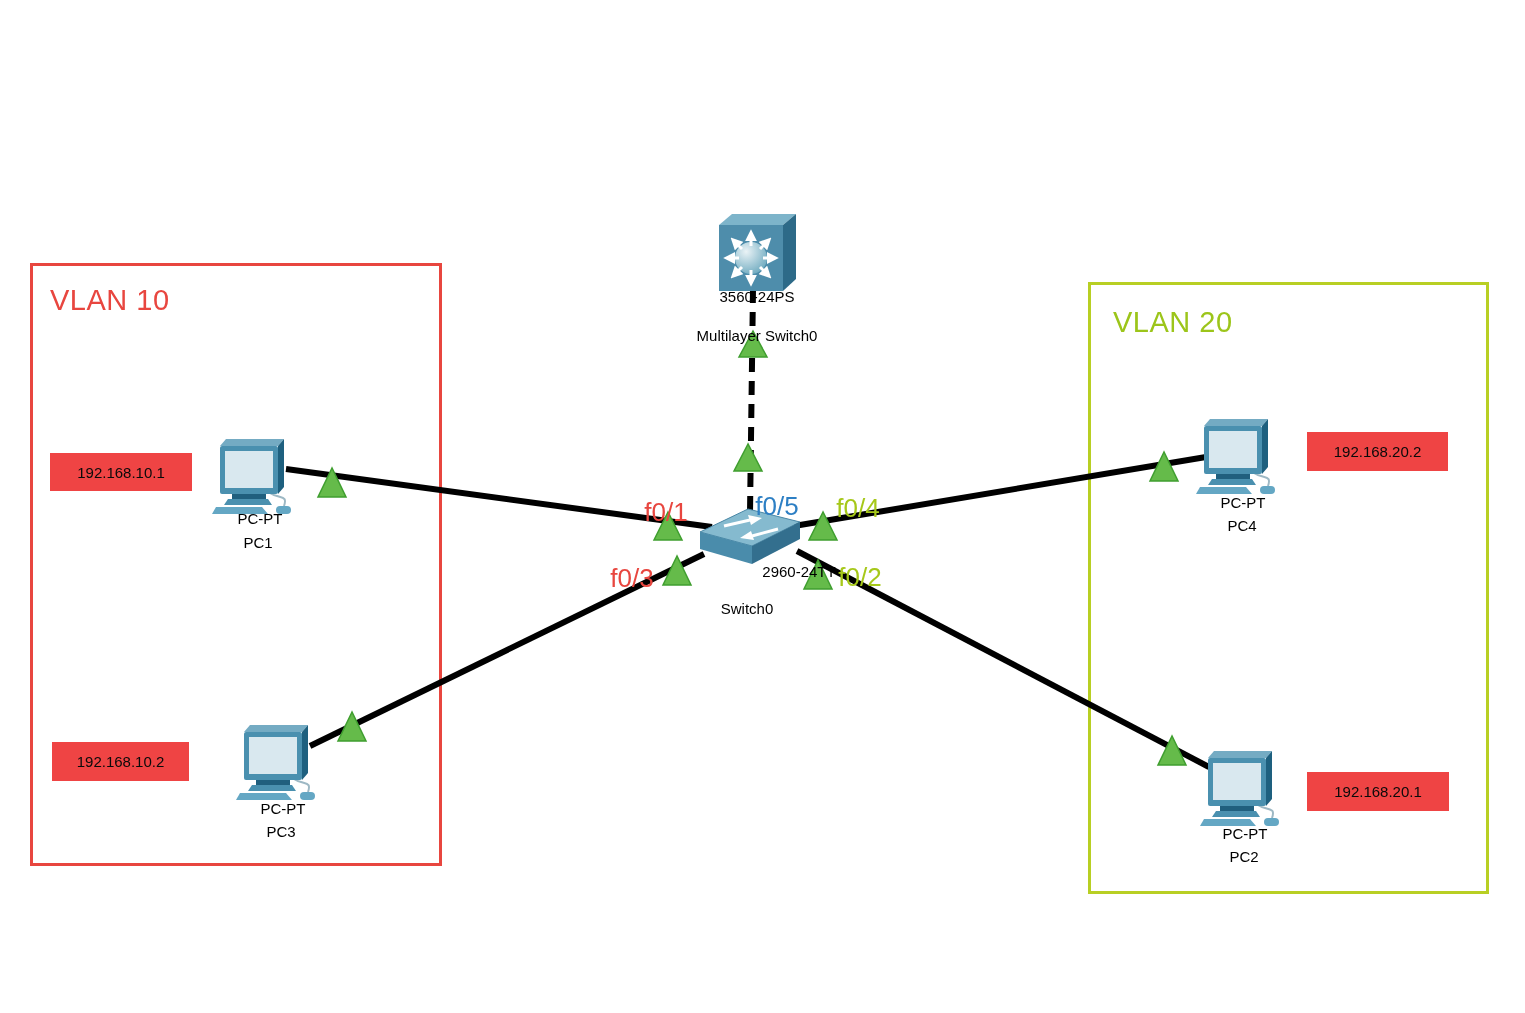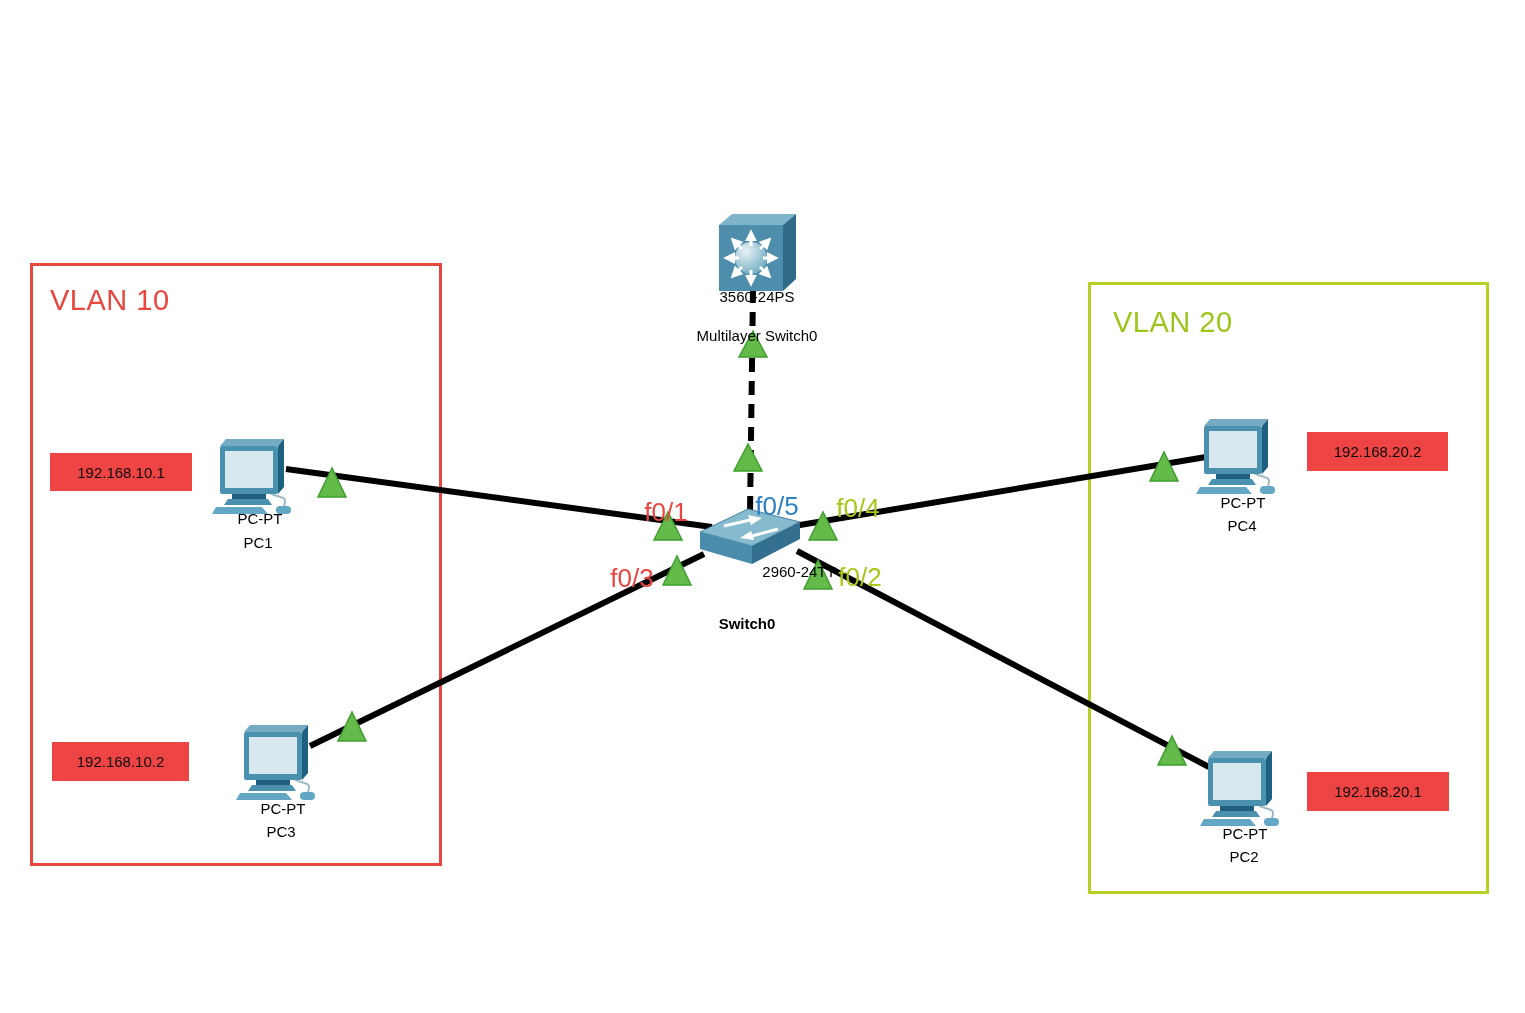--- a/index.html
+++ b/index.html
@@ -149,21 +149,21 @@
       <polygon points="16,63 56,63 60,69 12,69" fill="#4a90af"></polygon>
       <polygon points="4,71 50,71 56,78 0,78" fill="#64a7c4"></polygon>
       <rect x="64" y="70" width="15" height="8" rx="4" fill="#64a7c4"></rect>
     </svg>
   </div>
 
   <div class="devlabel" style="left:757px;top:289px;">3560-24PS</div>
   <div class="devlabel" style="left:757px;top:328px;">Multilayer Switch0</div>
 
   <div class="devlabel" style="left:751px;top:564px;margin-left:48px;">2960-24TT</div>
-  <div class="devlabel" style="left:747px;top:616px;font-weight:bold;">Switch0</div>
+  <div class="devlabel" style="left:747px;top:601px;">Switch0</div>
 
   <div class="devlabel" style="left:260px;top:511px;">PC-PT</div>
   <div class="devlabel" style="left:258px;top:535px;">PC1</div>
 
   <div class="devlabel" style="left:283px;top:801px;">PC-PT</div>
   <div class="devlabel" style="left:281px;top:824px;">PC3</div>
 
   <div class="devlabel" style="left:1243px;top:495px;">PC-PT</div>
   <div class="devlabel" style="left:1242px;top:518px;">PC4</div>
 

